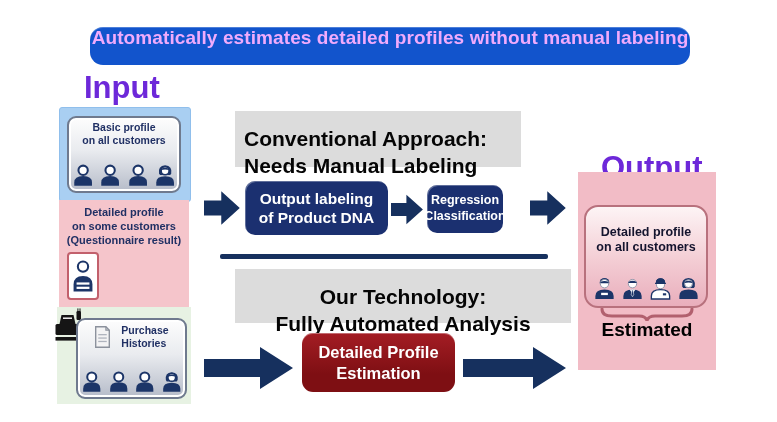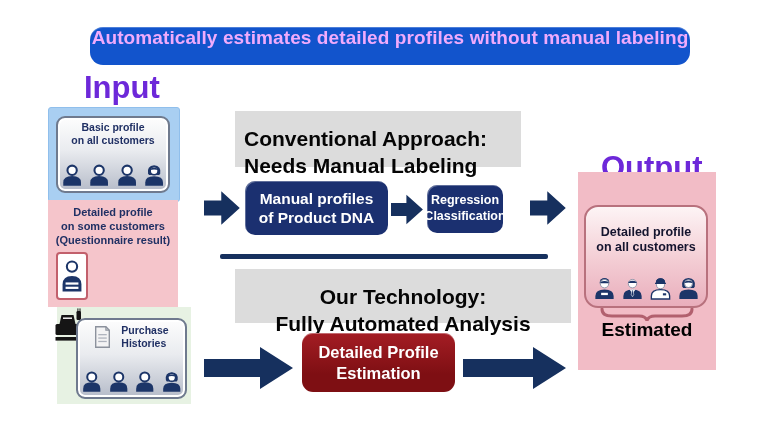--- a/index.html
+++ b/index.html
@@ -14,21 +14,21 @@
   .banner{
     left:90px;top:27px;width:600px;height:38px;background:#1254cc;border-radius:13px;
     display:flex;align-items:flex-start;justify-content:center;
     color:#f0abfc;font-weight:bold;font-size:19px;letter-spacing:.1px;
     box-shadow:inset 0 1px 0 rgba(255,255,255,.25);
   }
 
   .col-heading{font-size:31px;font-weight:800;color:#6d28d9;}
 
   
-  .inbox{left:48px;width:130px;}
+  .inbox{left:59px;width:130px;}
   .inbox1{top:107px;height:93px;background:#a9cff2;border:1px solid #90bfec;border-radius:3px;}
   .inbox2{top:200px;height:107px;background:#f5c5cb;}
   .inbox3{left:57px;top:307px;width:134px;height:97px;background:#e7f2e3;}
 
   .silver-box{
     background:linear-gradient(180deg,#fdfdfd 0%,#e9ebef 45%,#b6bcc9 100%);
     border:2px solid #6f7a8e;border-radius:9px;box-shadow:inset 0 0 0 2px #fff;
     box-sizing:border-box;display:flex;flex-direction:column;justify-content:space-between;
   }
   .sb1{position:absolute;left:7px;top:8px;width:114px;height:77px;padding:3px 2px 4px;}
@@ -184,21 +184,21 @@
   </div>
 
   <div class="abs gray-header gh1 pre">Conventional Approach:
 Needs Manual Labeling</div>
 
   <div class="abs arrow" style="left:204px;top:187px;">
     <svg width="37" height="42" viewBox="0 0 60 60">
         <path d="M0 18 H28 V3 L58 30 L28 57 V42 H0 Z" fill="#16305e"></path>
       </svg>
   </div>
-  <div class="abs navy-step step1 pre">Manual profiles
+  <div class="abs navy-step step1 pre">Output labeling
 of Product DNA</div>
   <div class="abs arrow" style="left:391px;top:193px;">
     <svg width="33" height="33" viewBox="0 0 60 60">
         <path d="M0 18 H28 V3 L58 30 L28 57 V42 H0 Z" fill="#16305e"></path>
       </svg>
   </div>
   <div class="abs navy-step step2 pre">Regression
 Classification</div>
   <div class="abs arrow" style="left:530px;top:189px;">
     <svg width="37" height="38" viewBox="0 0 60 60">

